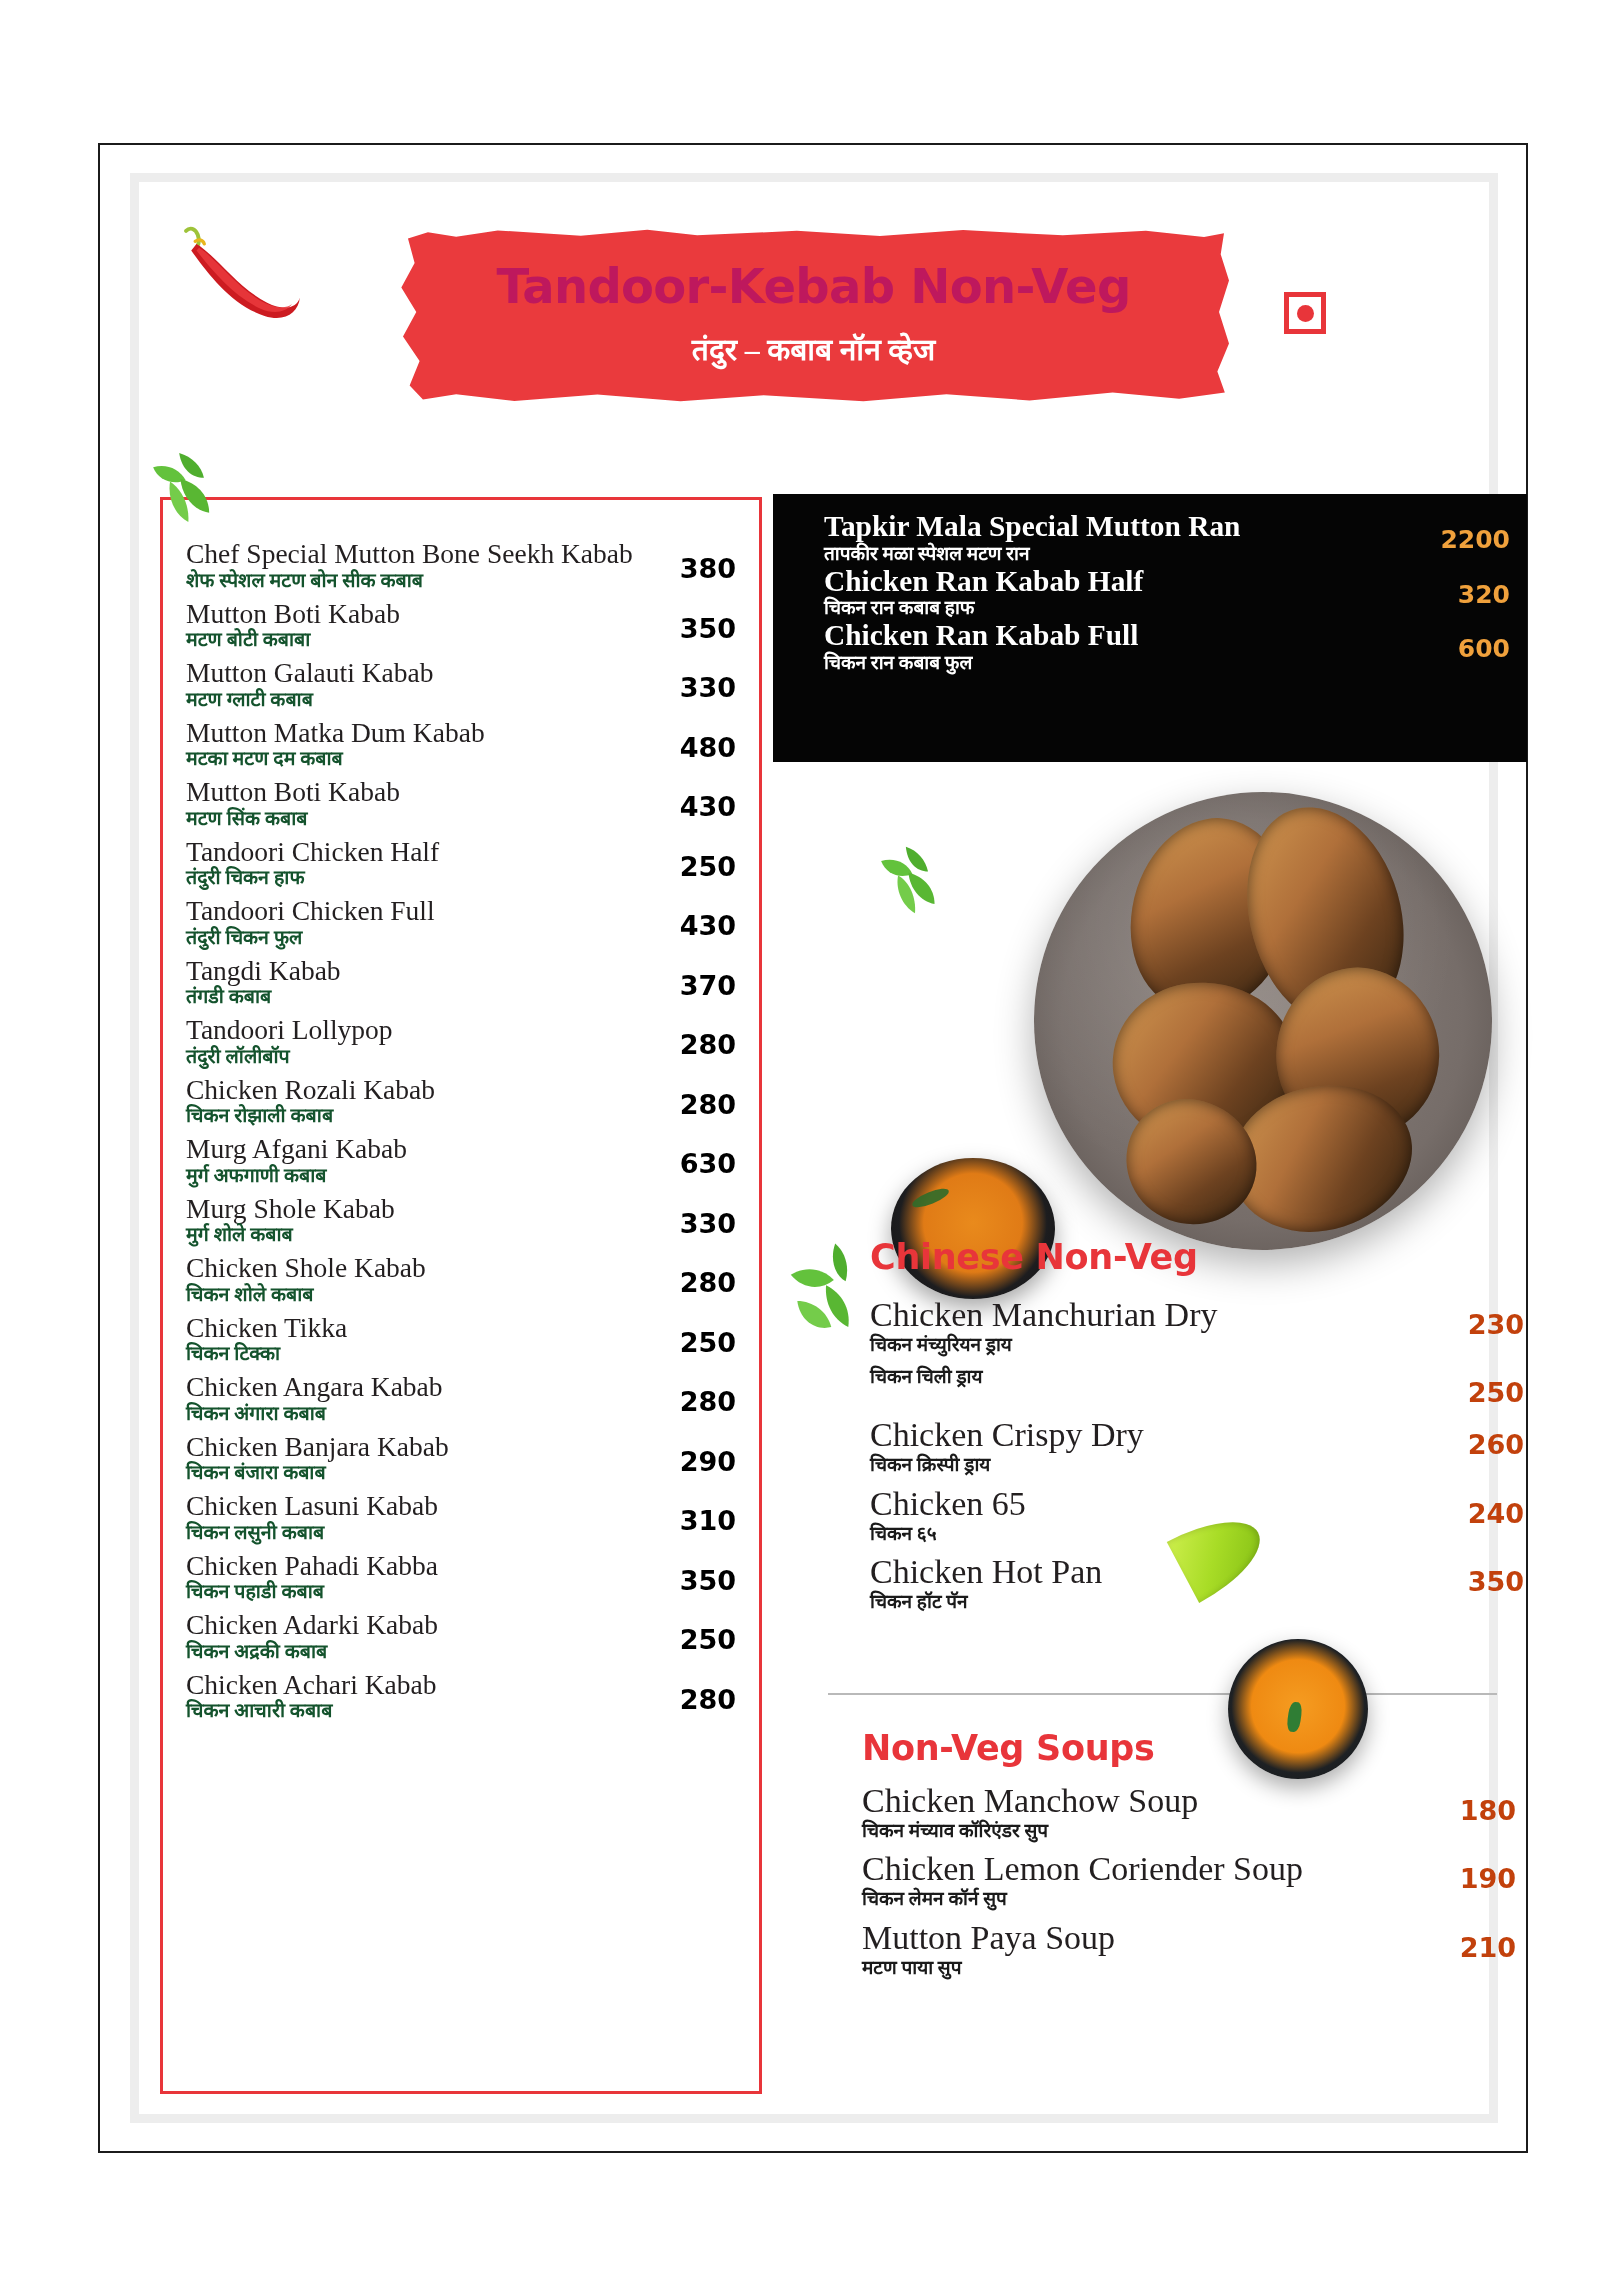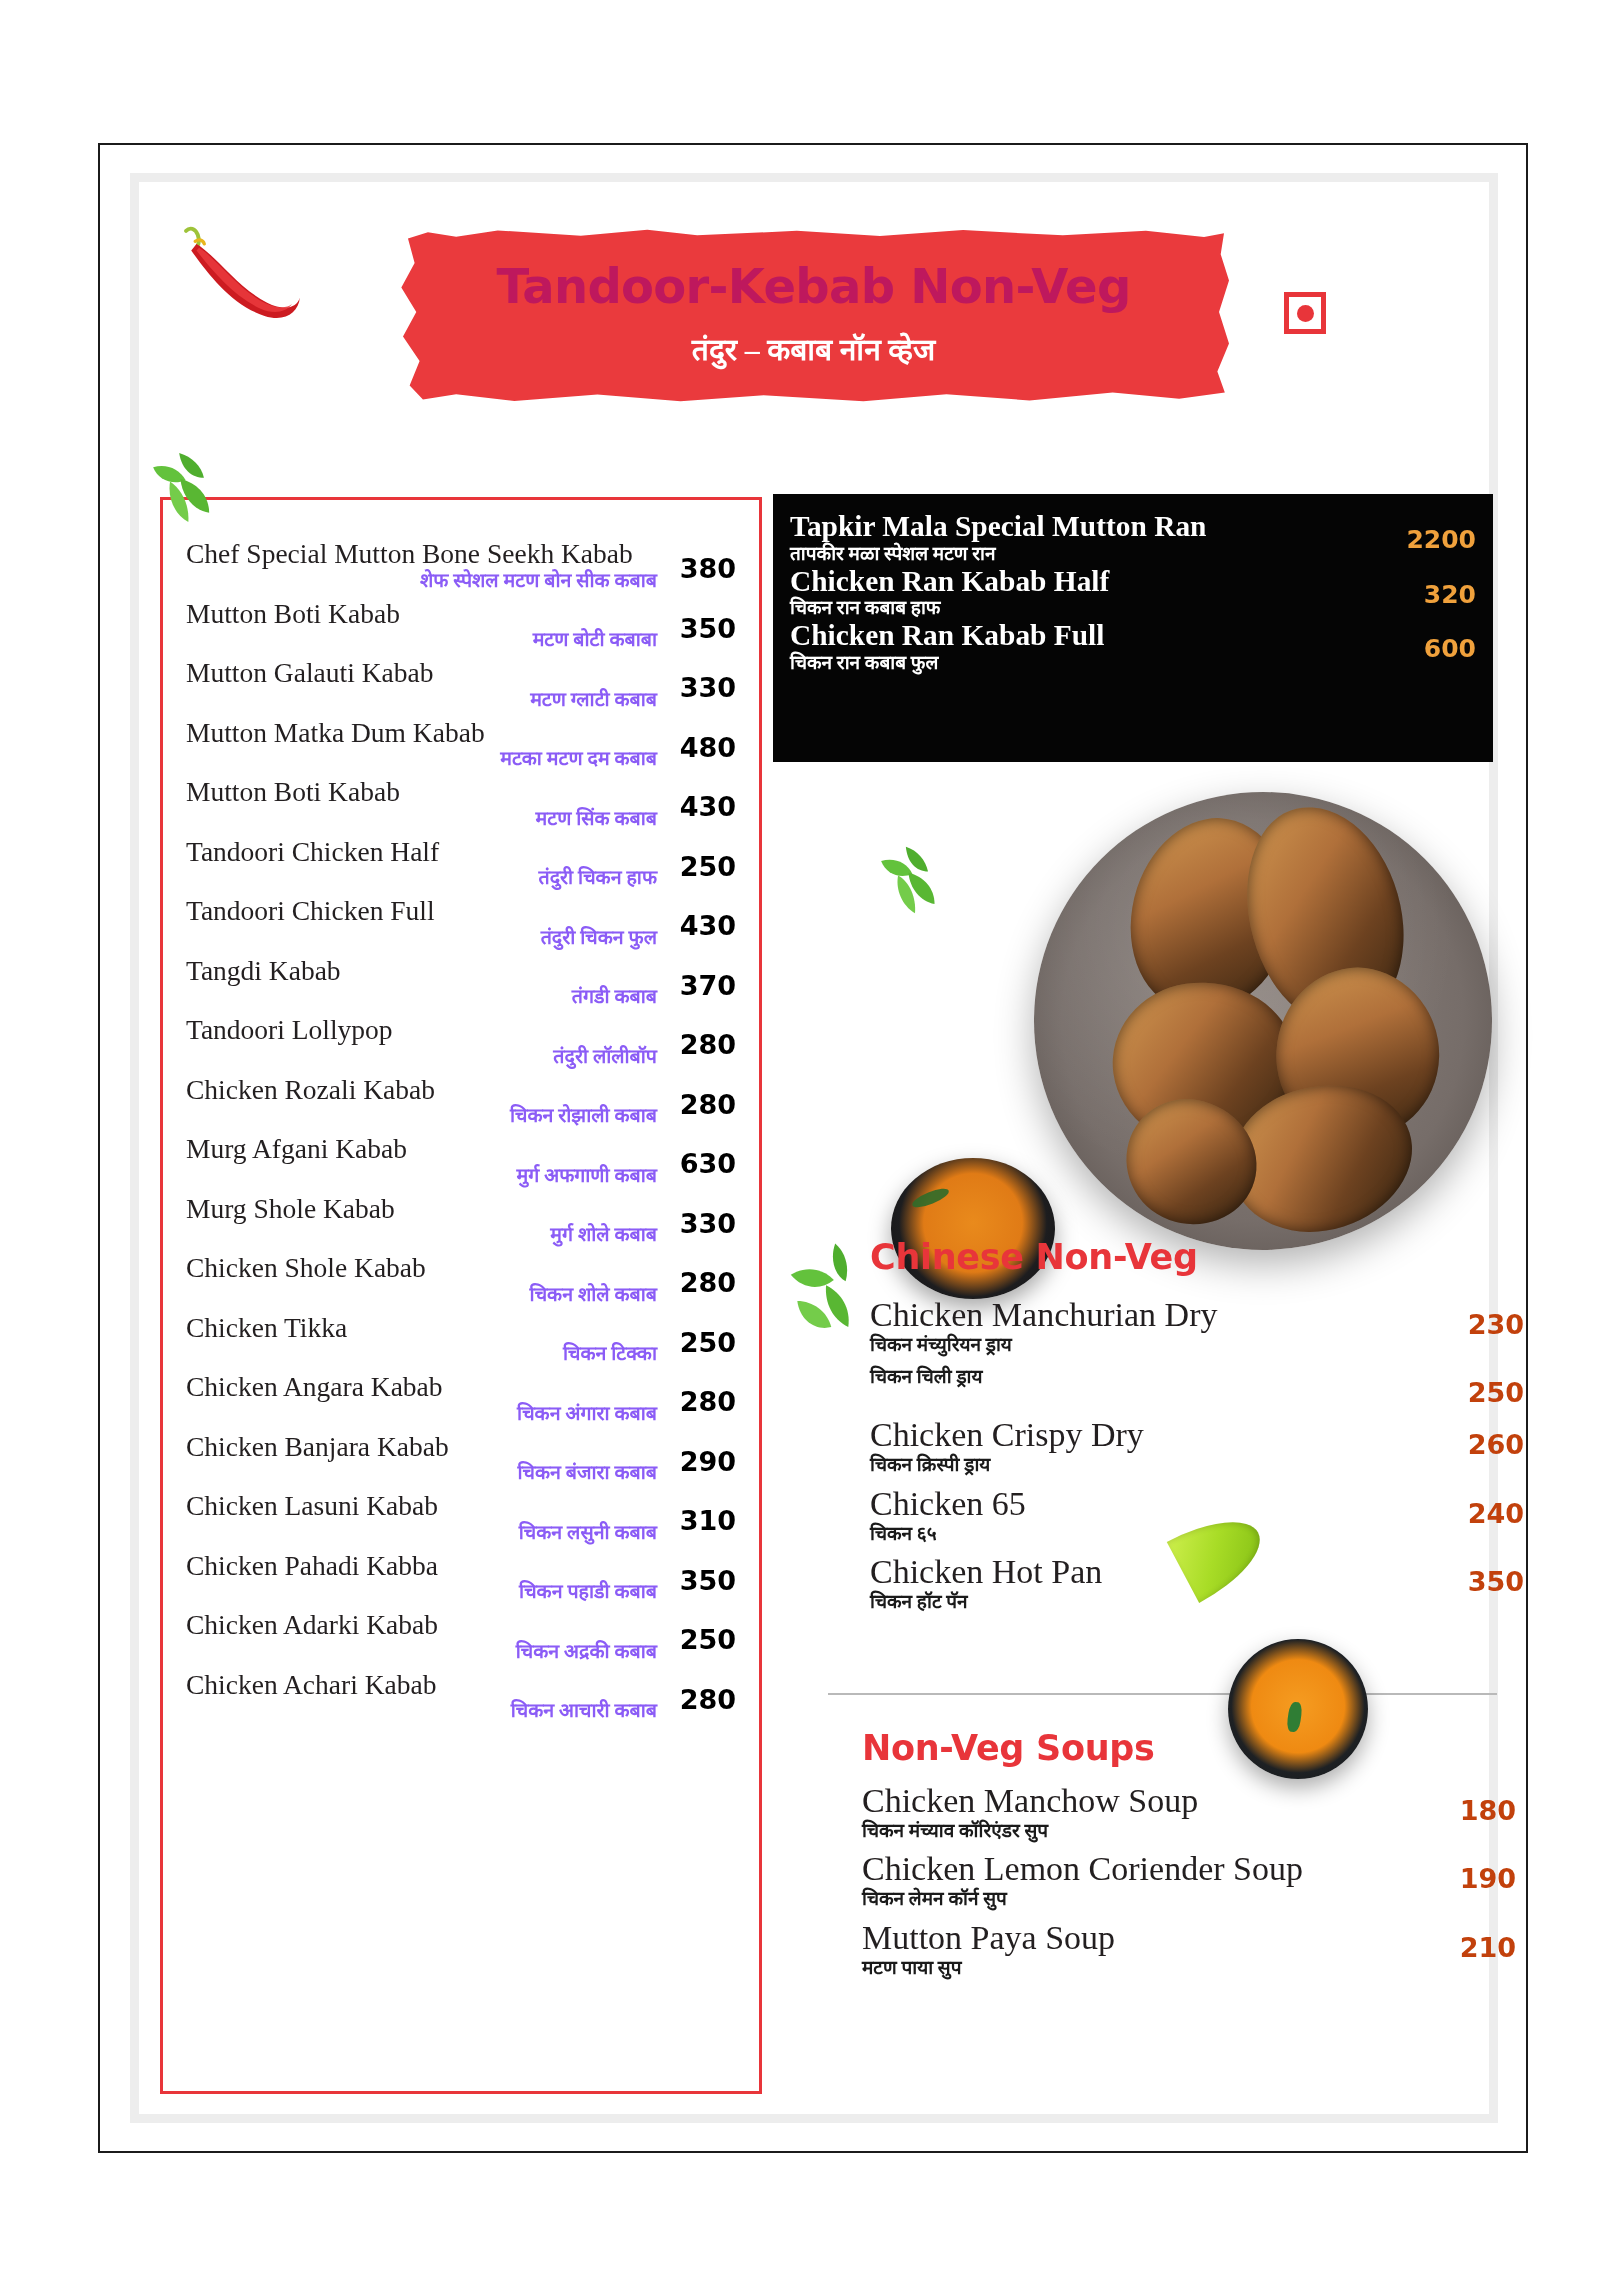--- a/index.html
+++ b/index.html
@@ -110,42 +110,42 @@
     font-family:"Liberation Serif", serif;
     font-size:27.5px;
     color:#231f20;
     line-height:1.06;
     white-space:nowrap;
   }
   .litem .mr{
     font-family:"Liberation Serif", serif;
     font-weight:700;
     font-size:19.6px;
-    color:#8b5cf6;
+    color:#14532d;
     line-height:1.25;
     margin-top:0.7px;
     white-space:nowrap;
-    text-align:right;
   }
   .litem .price{
     font-family:"DejaVu Sans", sans-serif;
     font-weight:700;
     font-size:27px;
     color:#000;
     min-width:79px;
     text-align:right;
     padding-top:14.4px;
   }
 
   
   .black-box{
     position:absolute;
     left:773px;top:494px;
     width:720px;height:268px;
     background:#050505;
+    padding-left:34px;
   }
   .bitem{
     display:flex;align-items:flex-start;justify-content:space-between;
     padding:0 17px;
   }
   .bitem:first-child{padding-top:17px;}
   .bitem .names{flex:1;min-width:0;}
   .bitem .en{
     font-family:"Liberation Serif", serif;
     font-weight:700;

